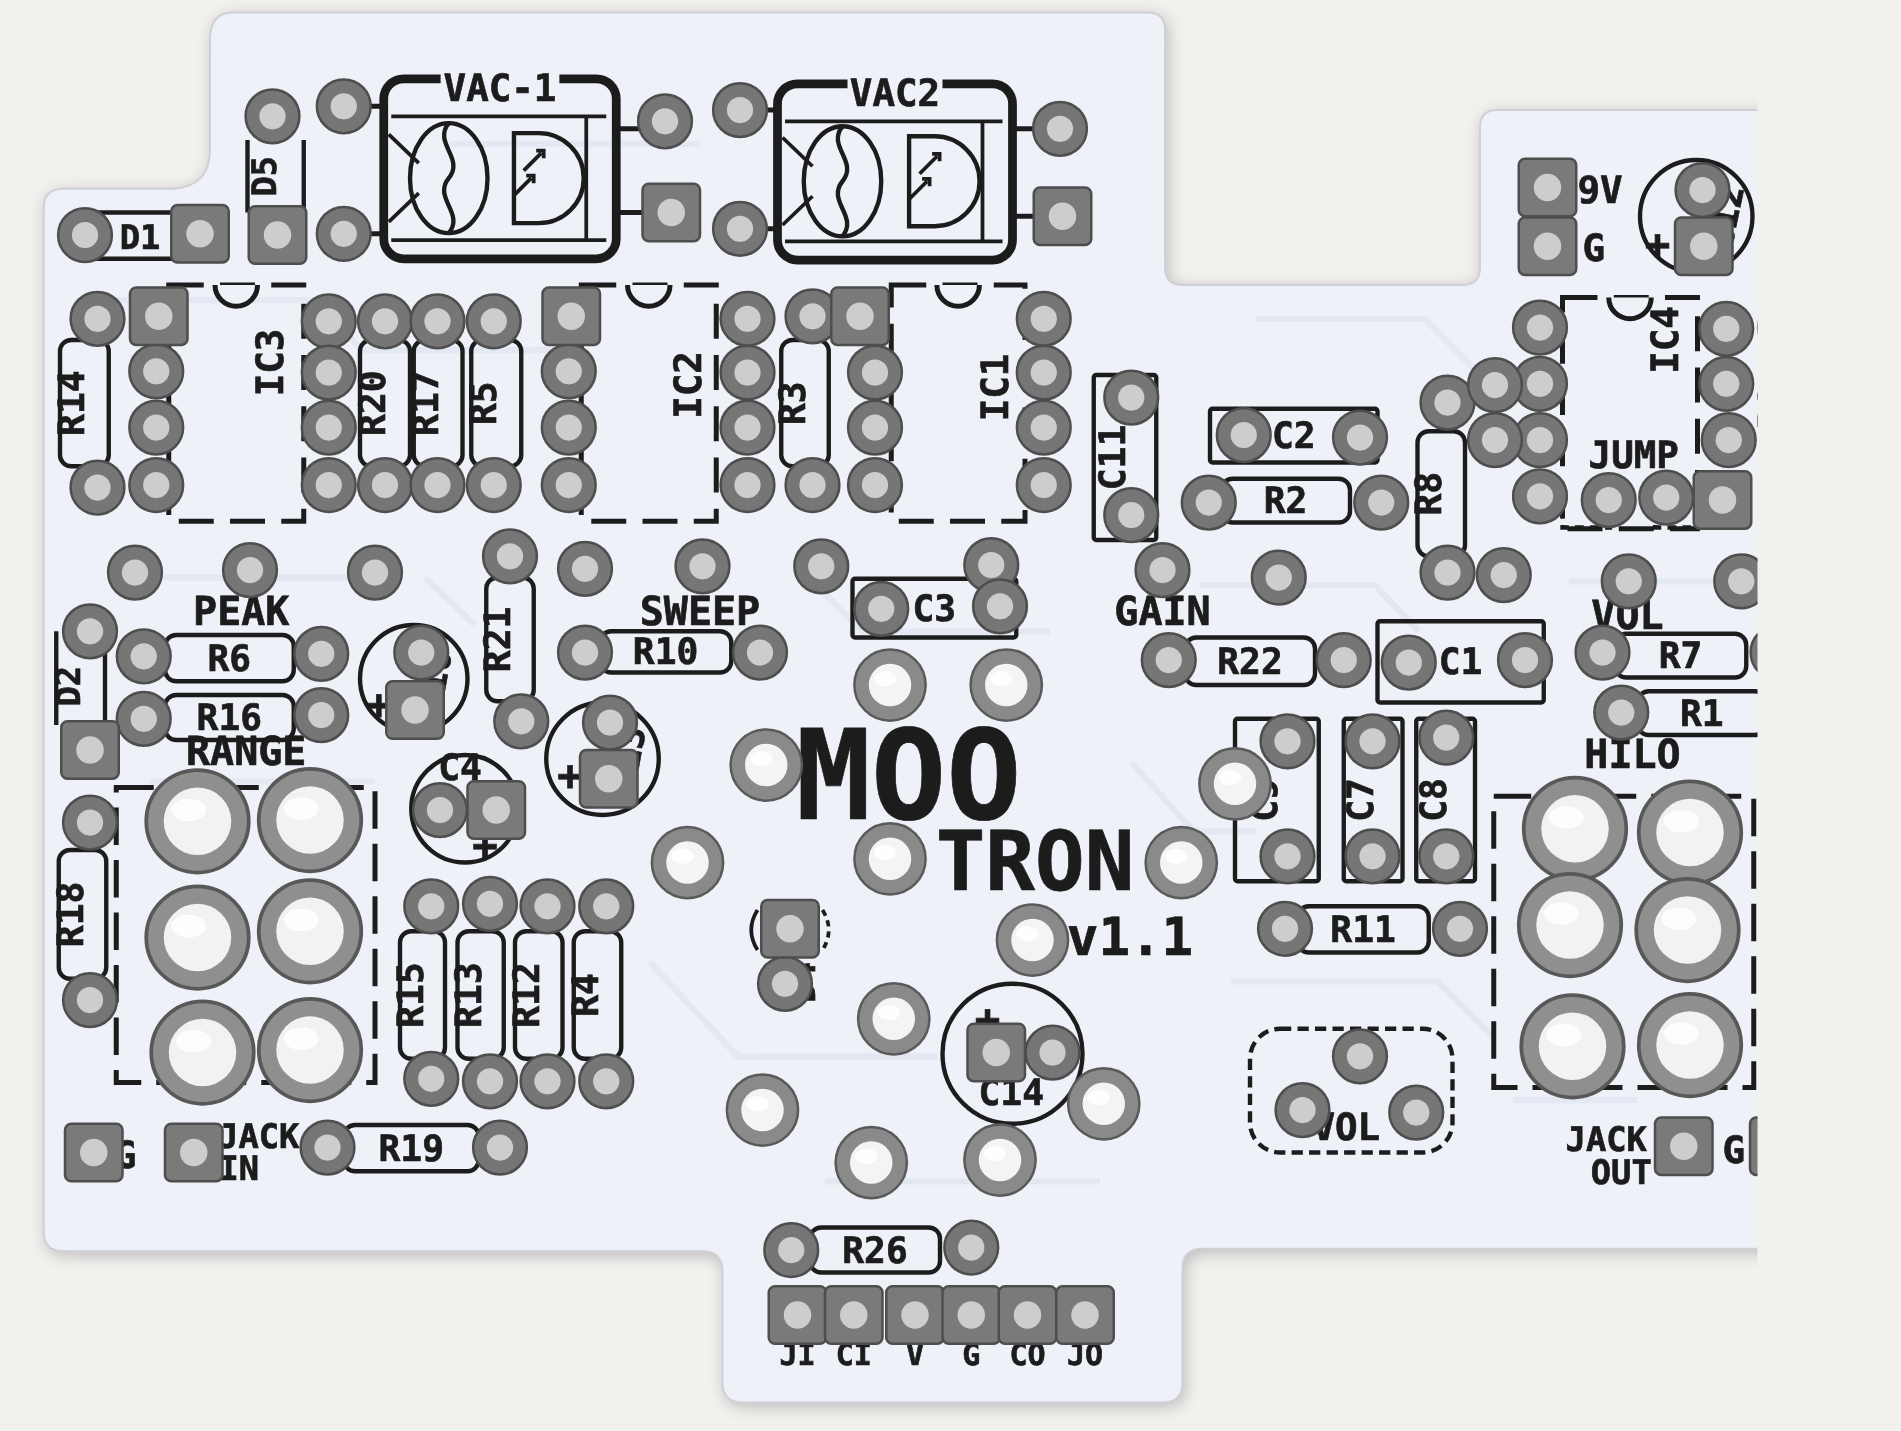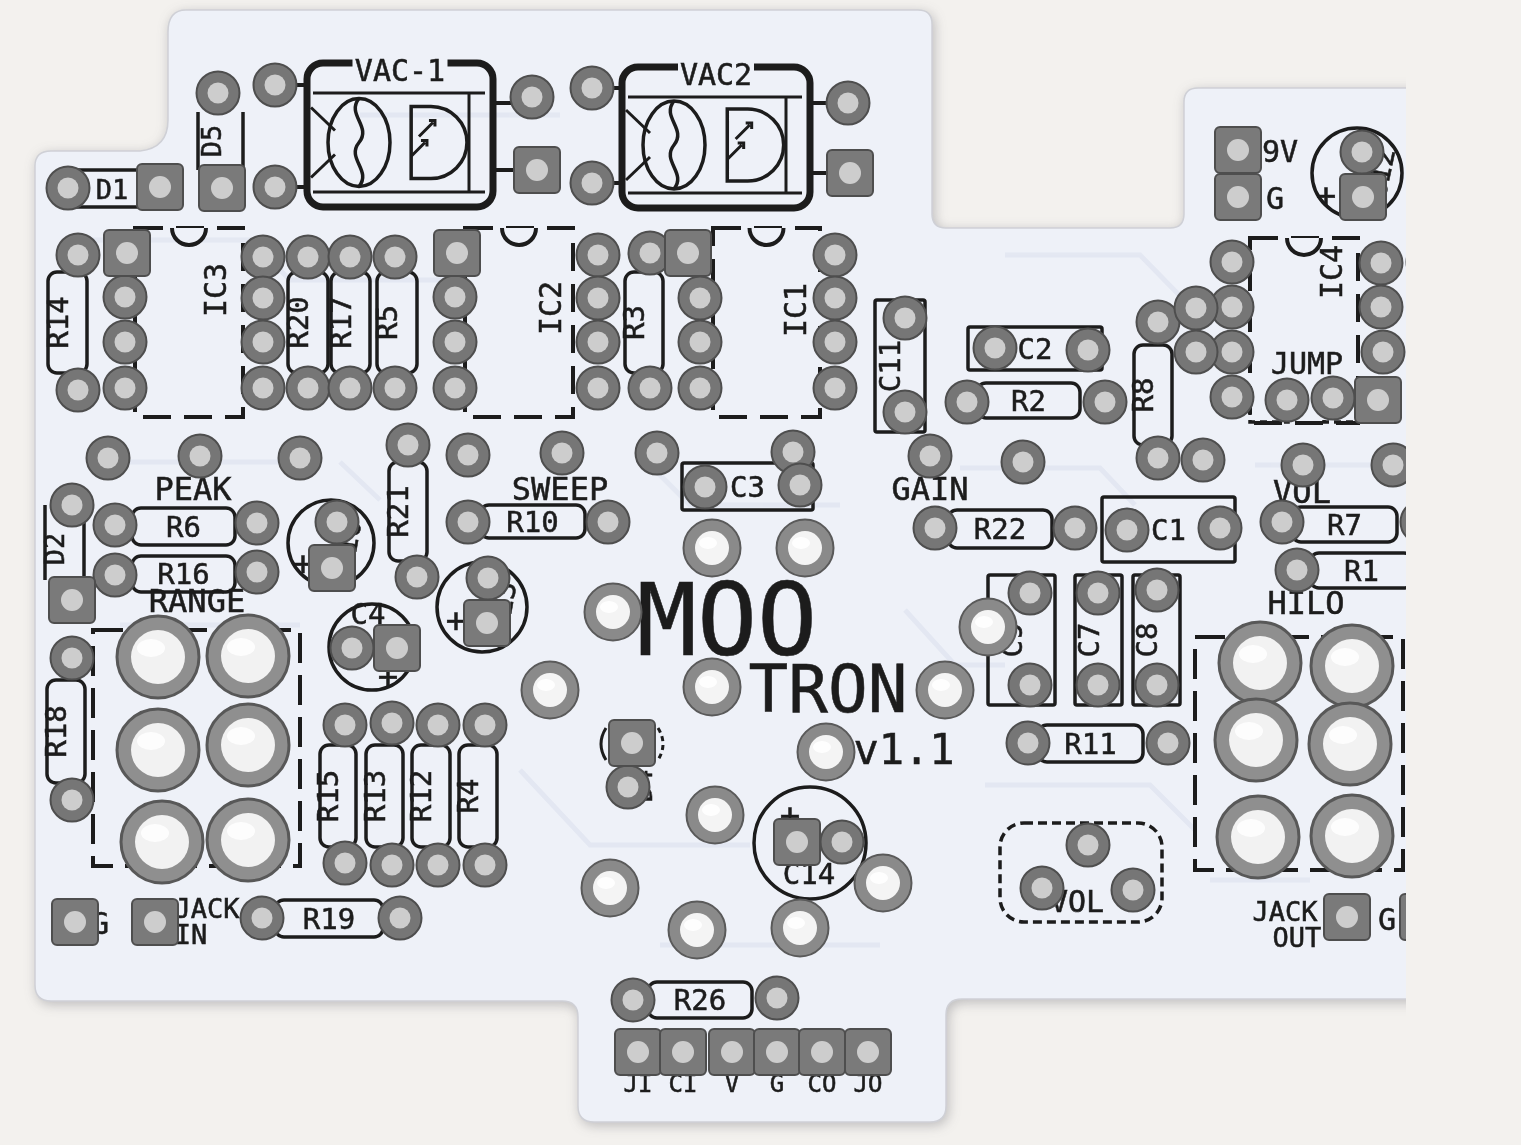--- a/index.html
+++ b/index.html
@@ -1,16 +1,16 @@
 <!DOCTYPE html>
 <html><head>
 <meta charset="utf-8">
 <style>
   html,body{margin:0;padding:0;background:#f3f1ee;}
-  #stage{width:1406px;height:1145px;position:relative;overflow:hidden;}
+  #stage{width:1406px;height:1145px;position:relative;overflow:hidden;font-weight:bold;}
   svg{display:block;}
   text{font-family:"DejaVu Sans Mono","Liberation Mono",monospace;fill:#1c1c1c;stroke:#1c1c1c;stroke-width:.55;}
   .board-path{filter:drop-shadow(2px 3px 6px rgba(70,70,80,.30));}
 </style>
 </head>
 <body>
 
 <div id="stage">
   <svg id="pcb" width="1521" height="1145" viewBox="0 0 1521 1145">
       <rect x="0" y="0" width="1521" height="1145" fill="#f3f1ee"></rect>

